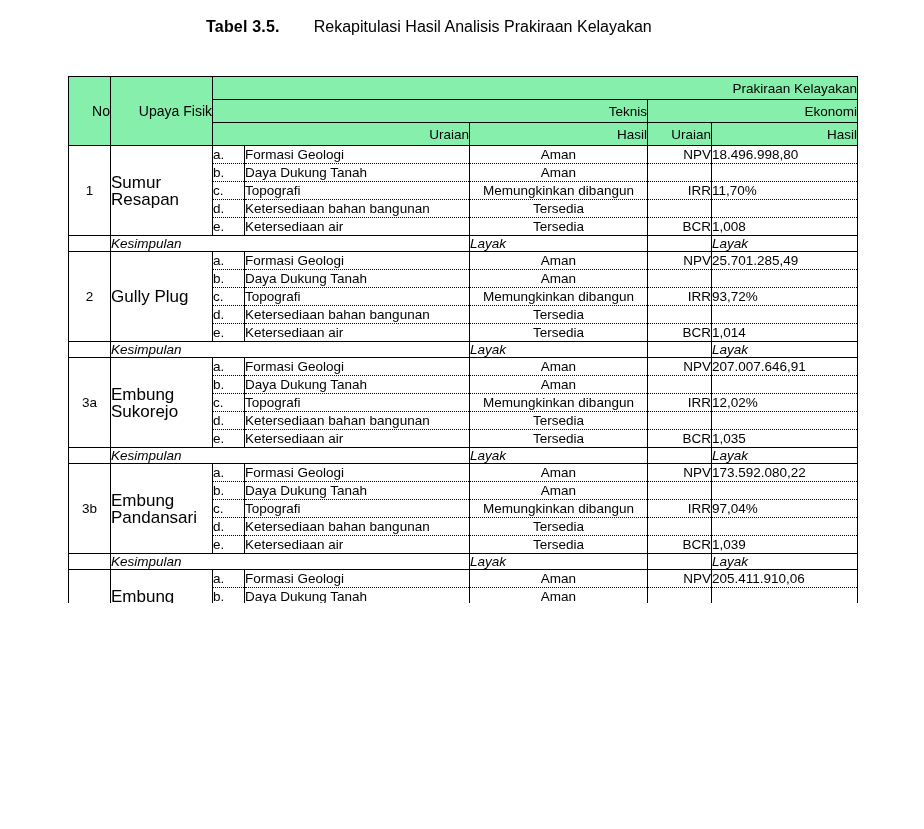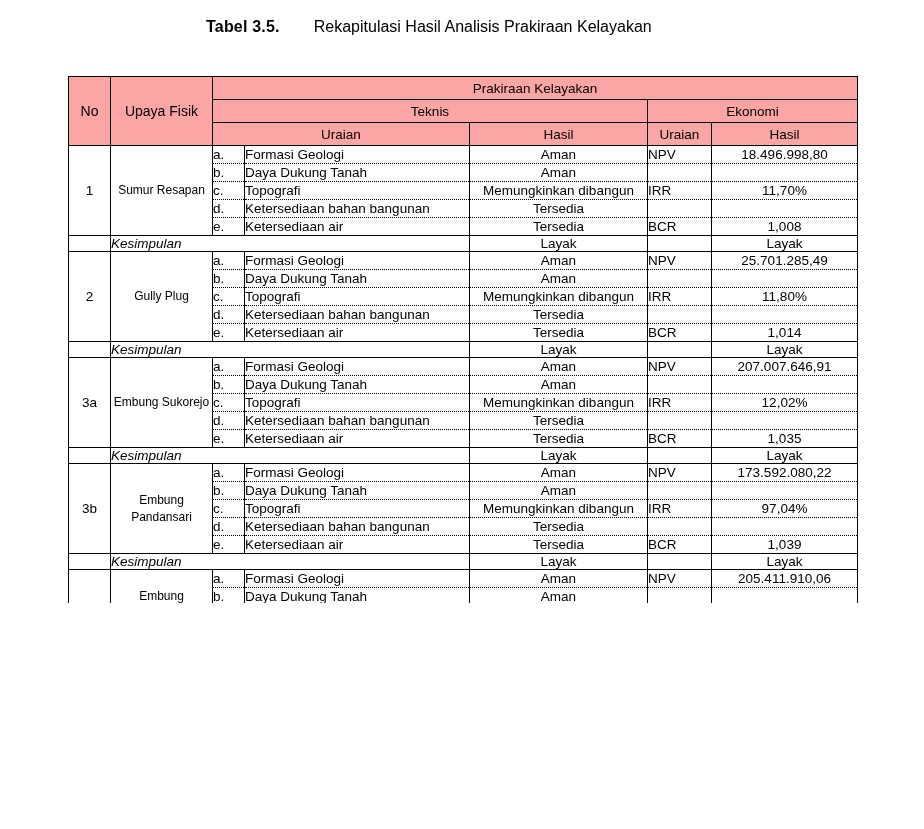--- a/index.html
+++ b/index.html
@@ -58,43 +58,43 @@
   }
   table.rekap td, table.rekap th {
     border: 1px solid #000000;
     padding: 0;
     vertical-align: middle;
     font-weight: normal;
   }
 
   
   thead th {
-    background: #fca5a5;
-    text-align: center;
+    background: #86efac;
+    text-align: right;
     font-weight: bold;
     font-size: 13.5px;
     height: 22px;
     padding: 2px 3px;
   }
   th.h-no, th.h-upaya {
     font-size: 14px;
   }
 
   
   td.c-no {
     text-align: center;
     vertical-align: middle;
     font-size: 13.5px;
   }
   td.c-upaya {
-    text-align: center;
+    text-align: left;
     vertical-align: middle;
     padding: 0 0 14px 12px;
     line-height: 17px;
-    font-size: 12px;
+    font-size: 17px;
   }
   td.c-letter {
     text-align: left;
     padding: 3px 0 3px 10px;
     width: 30px;
     font-size: 13.5px;
     border-right: none;
   }
   td.c-uraian {
     text-align: left;
@@ -102,26 +102,26 @@
     font-size: 13.5px;
     border-left: none;
   }
   td.c-hasil {
     text-align: center;
     padding: 3px 4px 3px 6px;
     line-height: 17px;
     font-size: 13.5px;
   }
   td.c-ek-uraian {
-    text-align: left;
+    text-align: right;
     font-size: 13.5px;
     padding: 3px 2px;
   }
   td.c-ek-hasil {
-    text-align: center;
+    text-align: left;
     font-size: 13.5px;
     padding: 3px 6px 3px 2px;
   }
 
   
   tr.item-row > td {
     border-top: 1px dotted #000000;
     border-bottom: 1px dotted #000000;
   }
   tr.item-row.first-item > td {
@@ -142,21 +142,22 @@
     border-top: 1px solid #000000;
     border-bottom: 1px solid #000000;
   }
   td.c-kesimpulan {
     text-align: left;
     font-style: italic;
     font-size: 13.5px;
     padding: 4px 2px;
   }
   td.c-kes-hasil {
-    text-align: center;
+    text-align: left;
+    font-style: italic;
     font-size: 13.5px;
     padding: 4px 2px;
   }
   td.c-kes-blank {
     padding: 4px 2px;
   }
 </style>
 </head>
 <body>
 
@@ -253,21 +254,21 @@
             <td class="c-uraian">Daya Dukung Tanah</td>
             <td class="c-hasil">Aman</td>
             <td class="c-ek-uraian"></td>
             <td class="c-ek-hasil"></td>
           </tr>
           <tr class="item-row">
             <td class="c-letter">c.</td>
             <td class="c-uraian">Topografi</td>
             <td class="c-hasil">Memungkinkan dibangun</td>
             <td class="c-ek-uraian">IRR</td>
-            <td class="c-ek-hasil">11,80%</td>
+            <td class="c-ek-hasil">93,72%</td>
           </tr>
           <tr class="item-row">
             <td class="c-letter">d.</td>
             <td class="c-uraian">Ketersediaan bahan bangunan</td>
             <td class="c-hasil">Tersedia</td>
             <td class="c-ek-uraian"></td>
             <td class="c-ek-hasil"></td>
           </tr>
           <tr class="item-row last-item">
             <td class="c-letter">e.</td>

